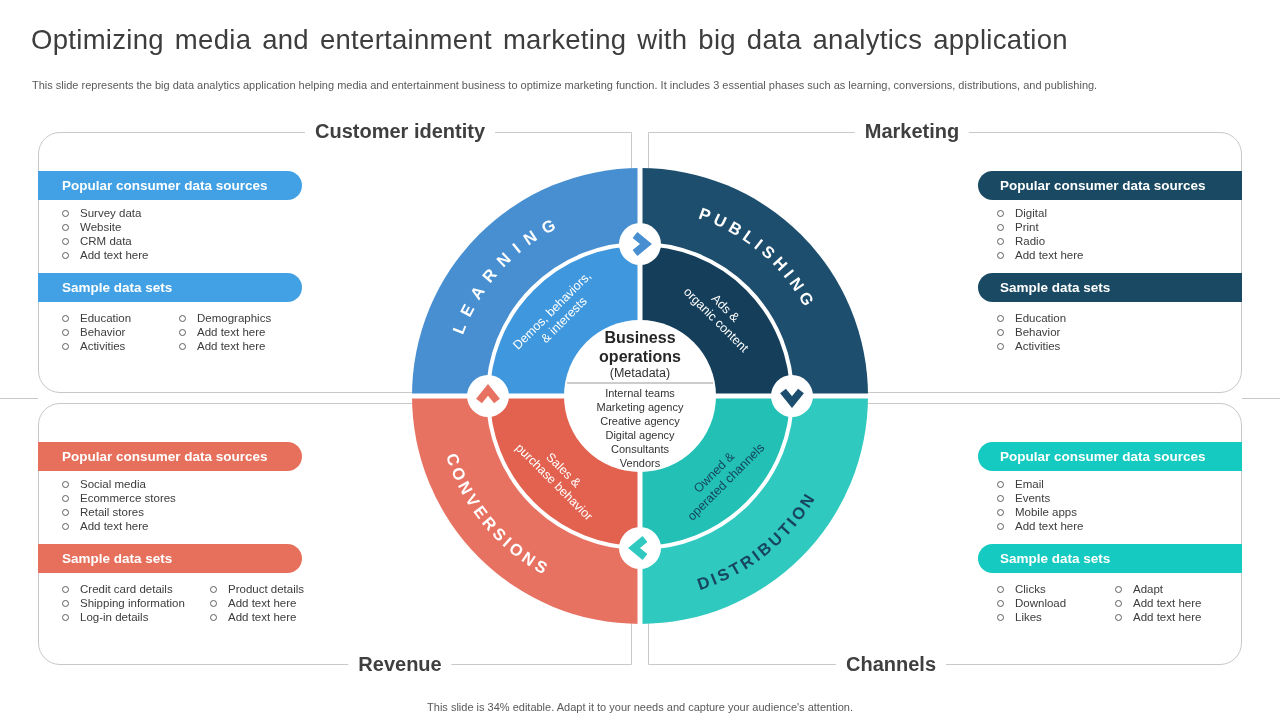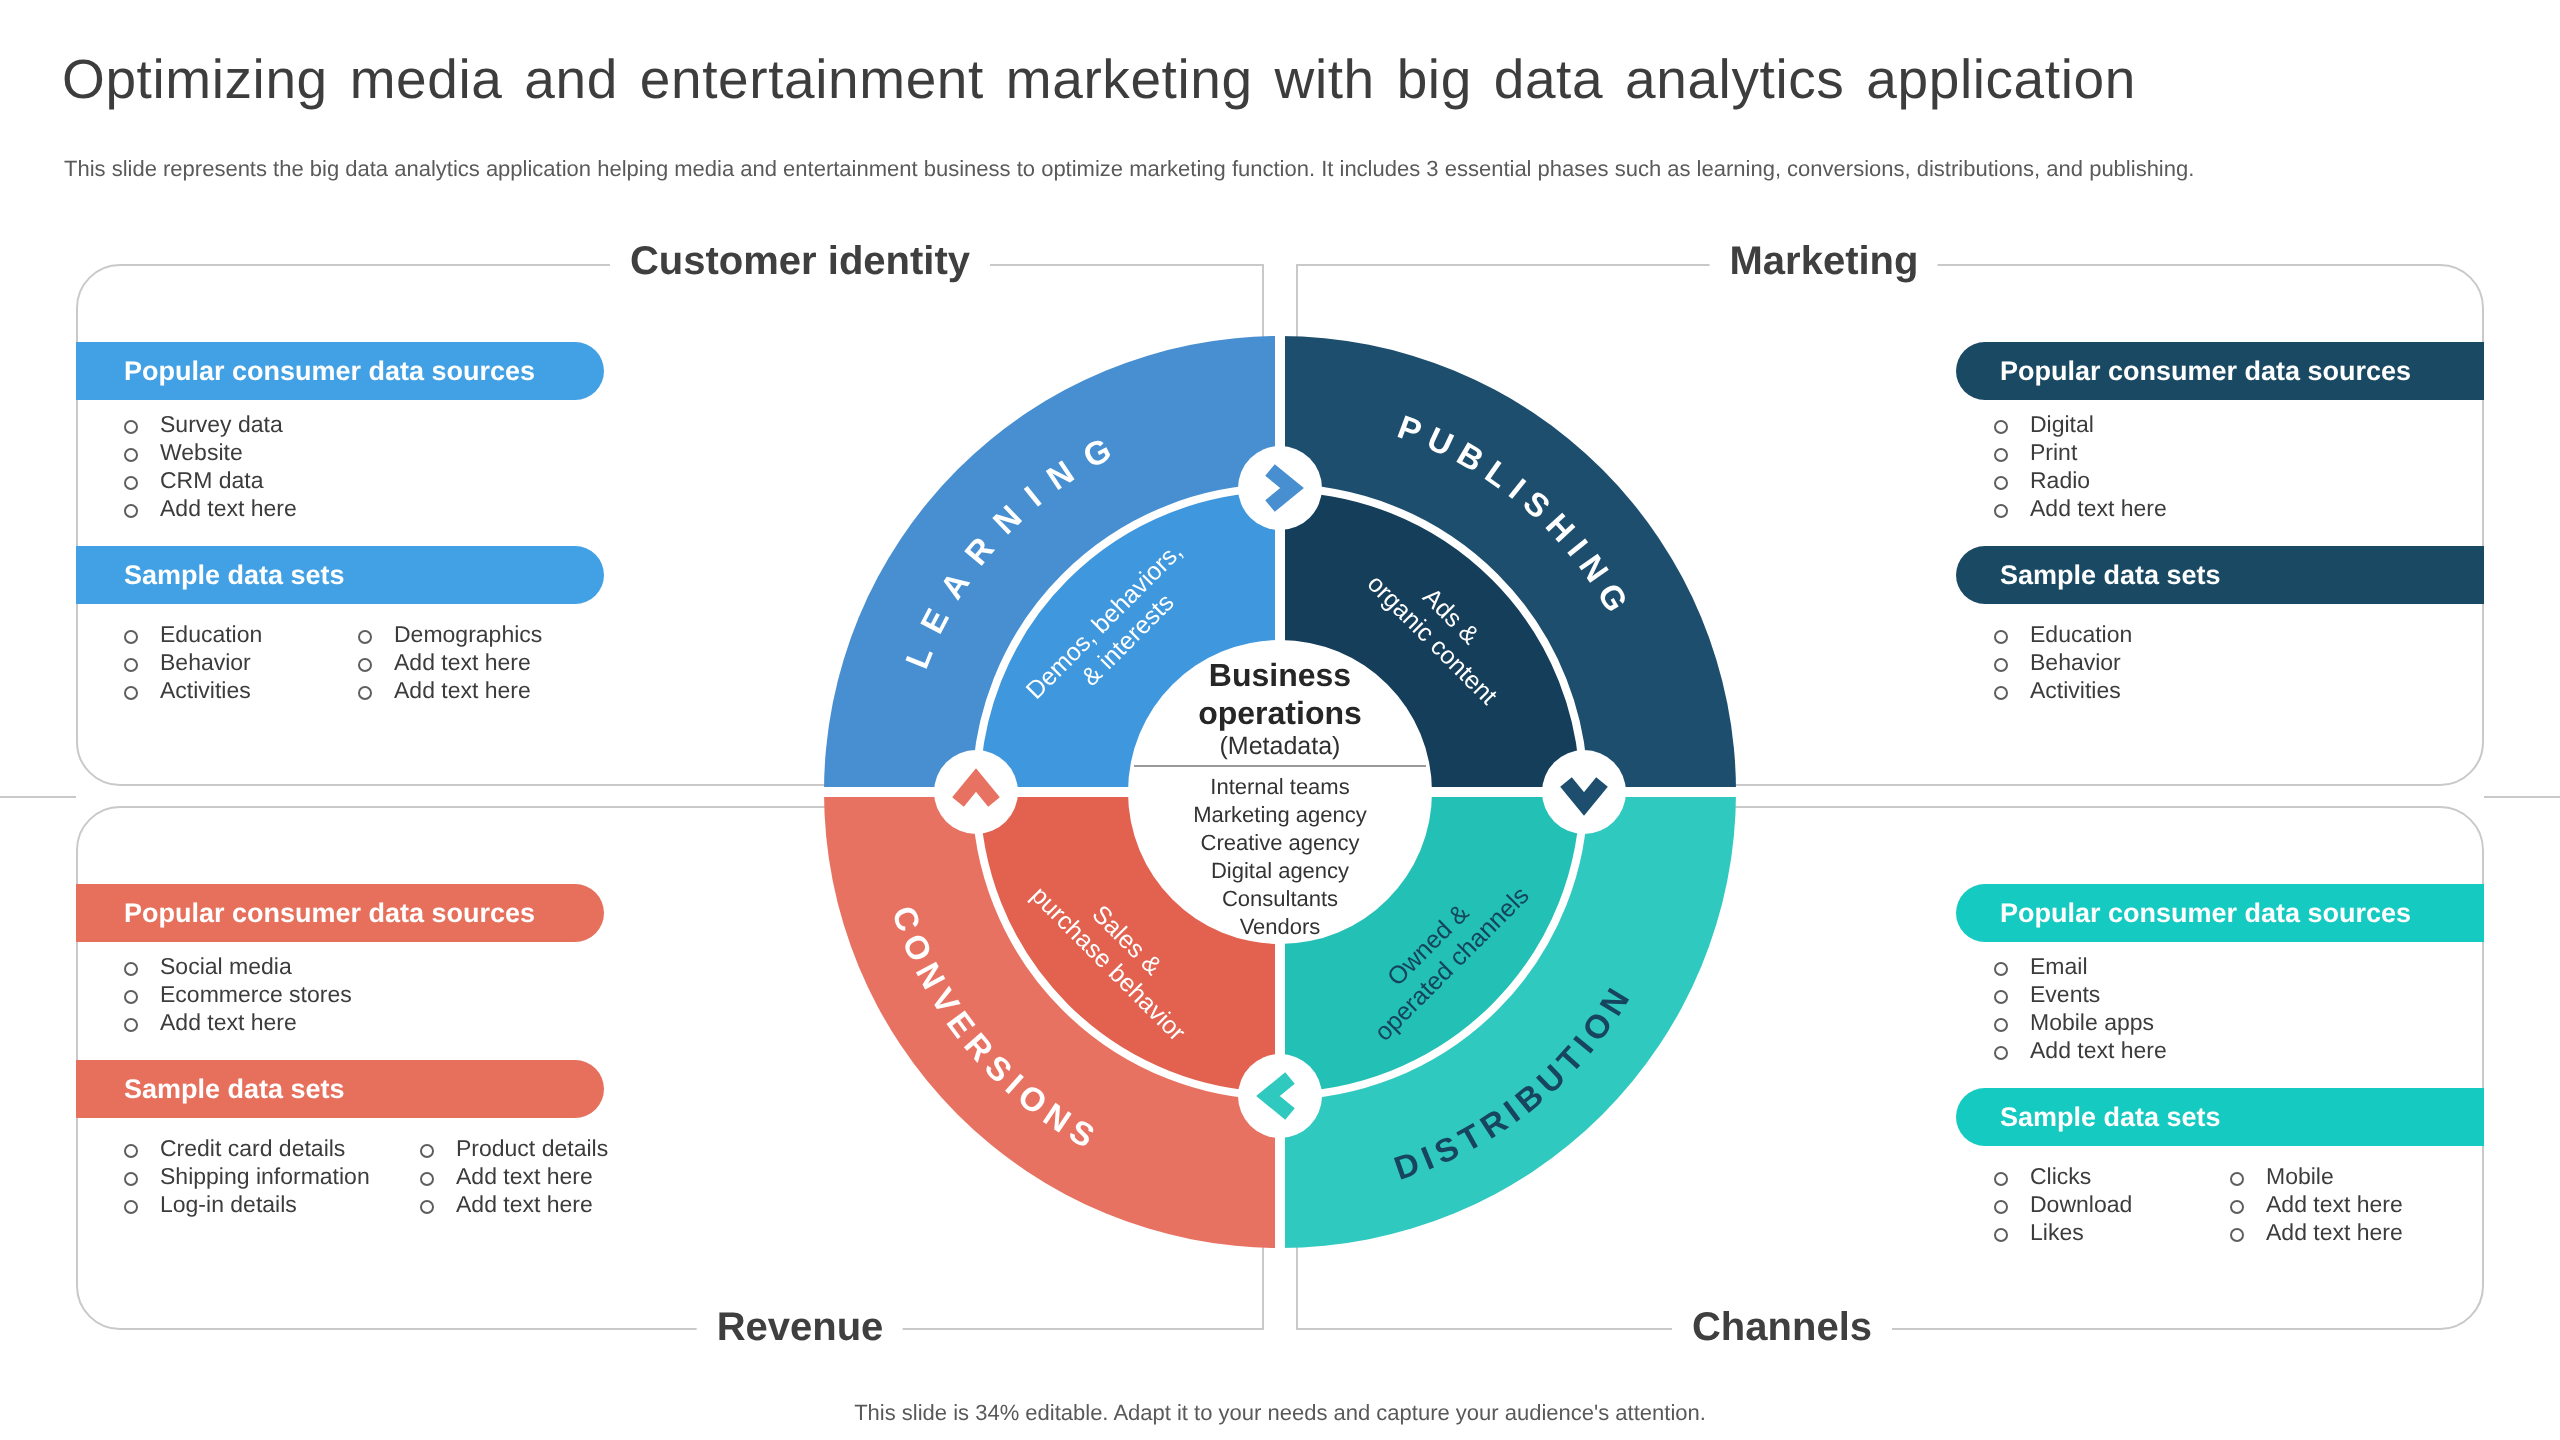--- a/index.html
+++ b/index.html
@@ -198,20 +198,24 @@
     <li>
         <span class="dot"></span>
         <span>Social media</span>
       </li>
     <li>
         <span class="dot"></span>
         <span>Ecommerce stores</span>
       </li>
     <li>
         <span class="dot"></span>
+        <span>Retail stores</span>
+      </li>
+    <li>
+        <span class="dot"></span>
         <span>Add text here</span>
       </li>
   </ul>
   <div class="pill pill-second" style="background: rgb(231, 112, 93);">Sample data sets</div>
   <div class="cols">
     <ul class="blist w-bl">
       <li>
           <span class="dot"></span>
           <span>Credit card details</span>
         </li>
@@ -273,21 +277,21 @@
           <span>Download</span>
         </li>
       <li>
           <span class="dot"></span>
           <span>Likes</span>
         </li>
     </ul>
     <ul class="blist">
       <li>
           <span class="dot"></span>
-          <span>Mobile</span>
+          <span>Adapt</span>
         </li>
       <li>
           <span class="dot"></span>
           <span>Add text here</span>
         </li>
       <li>
           <span class="dot"></span>
           <span>Add text here</span>
         </li>
     </ul>

